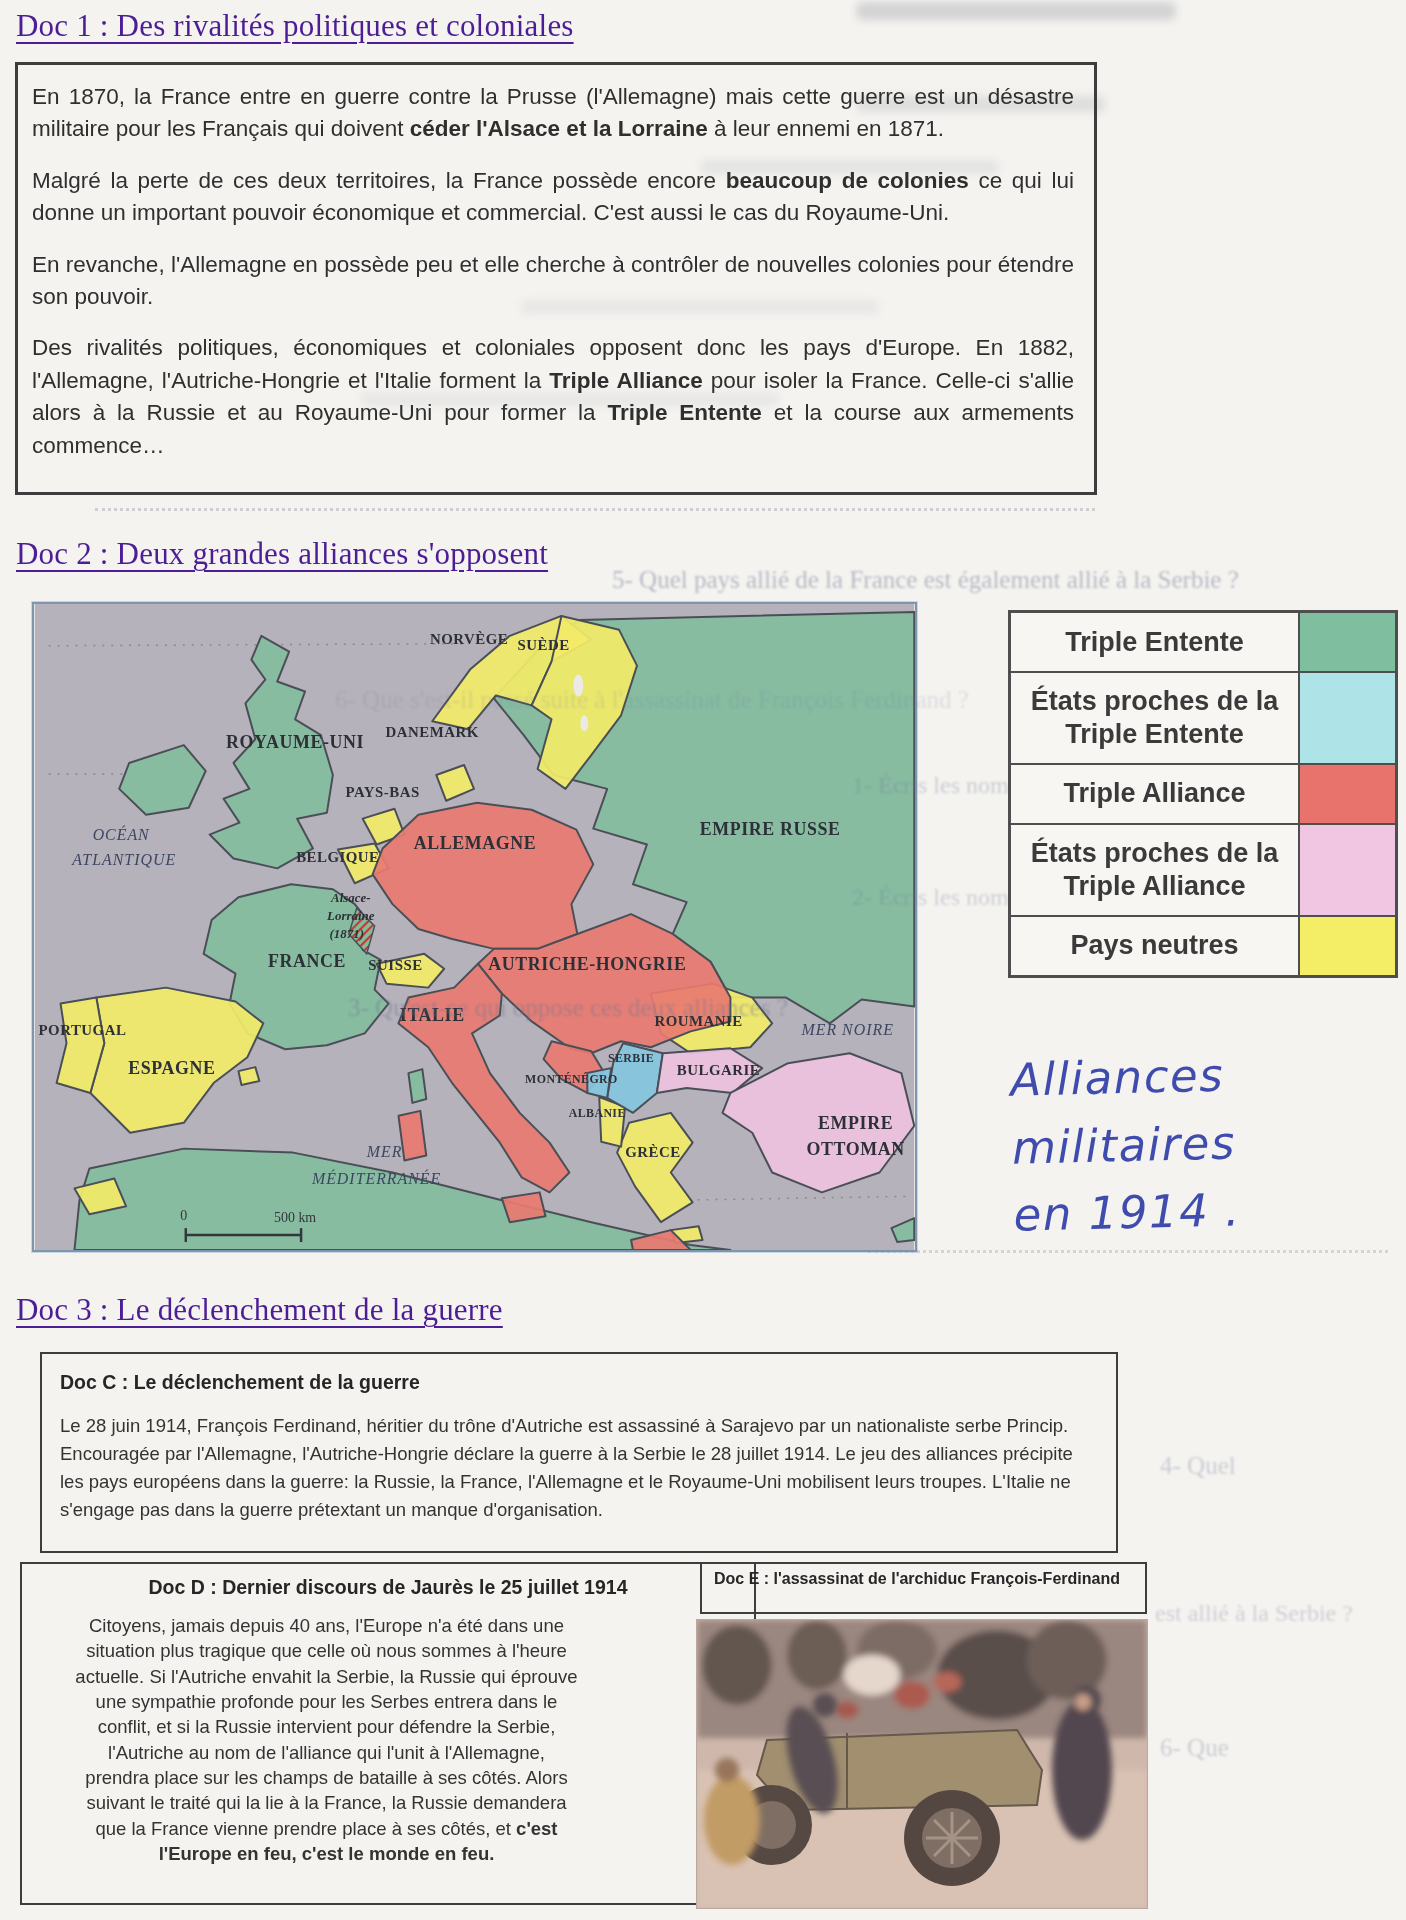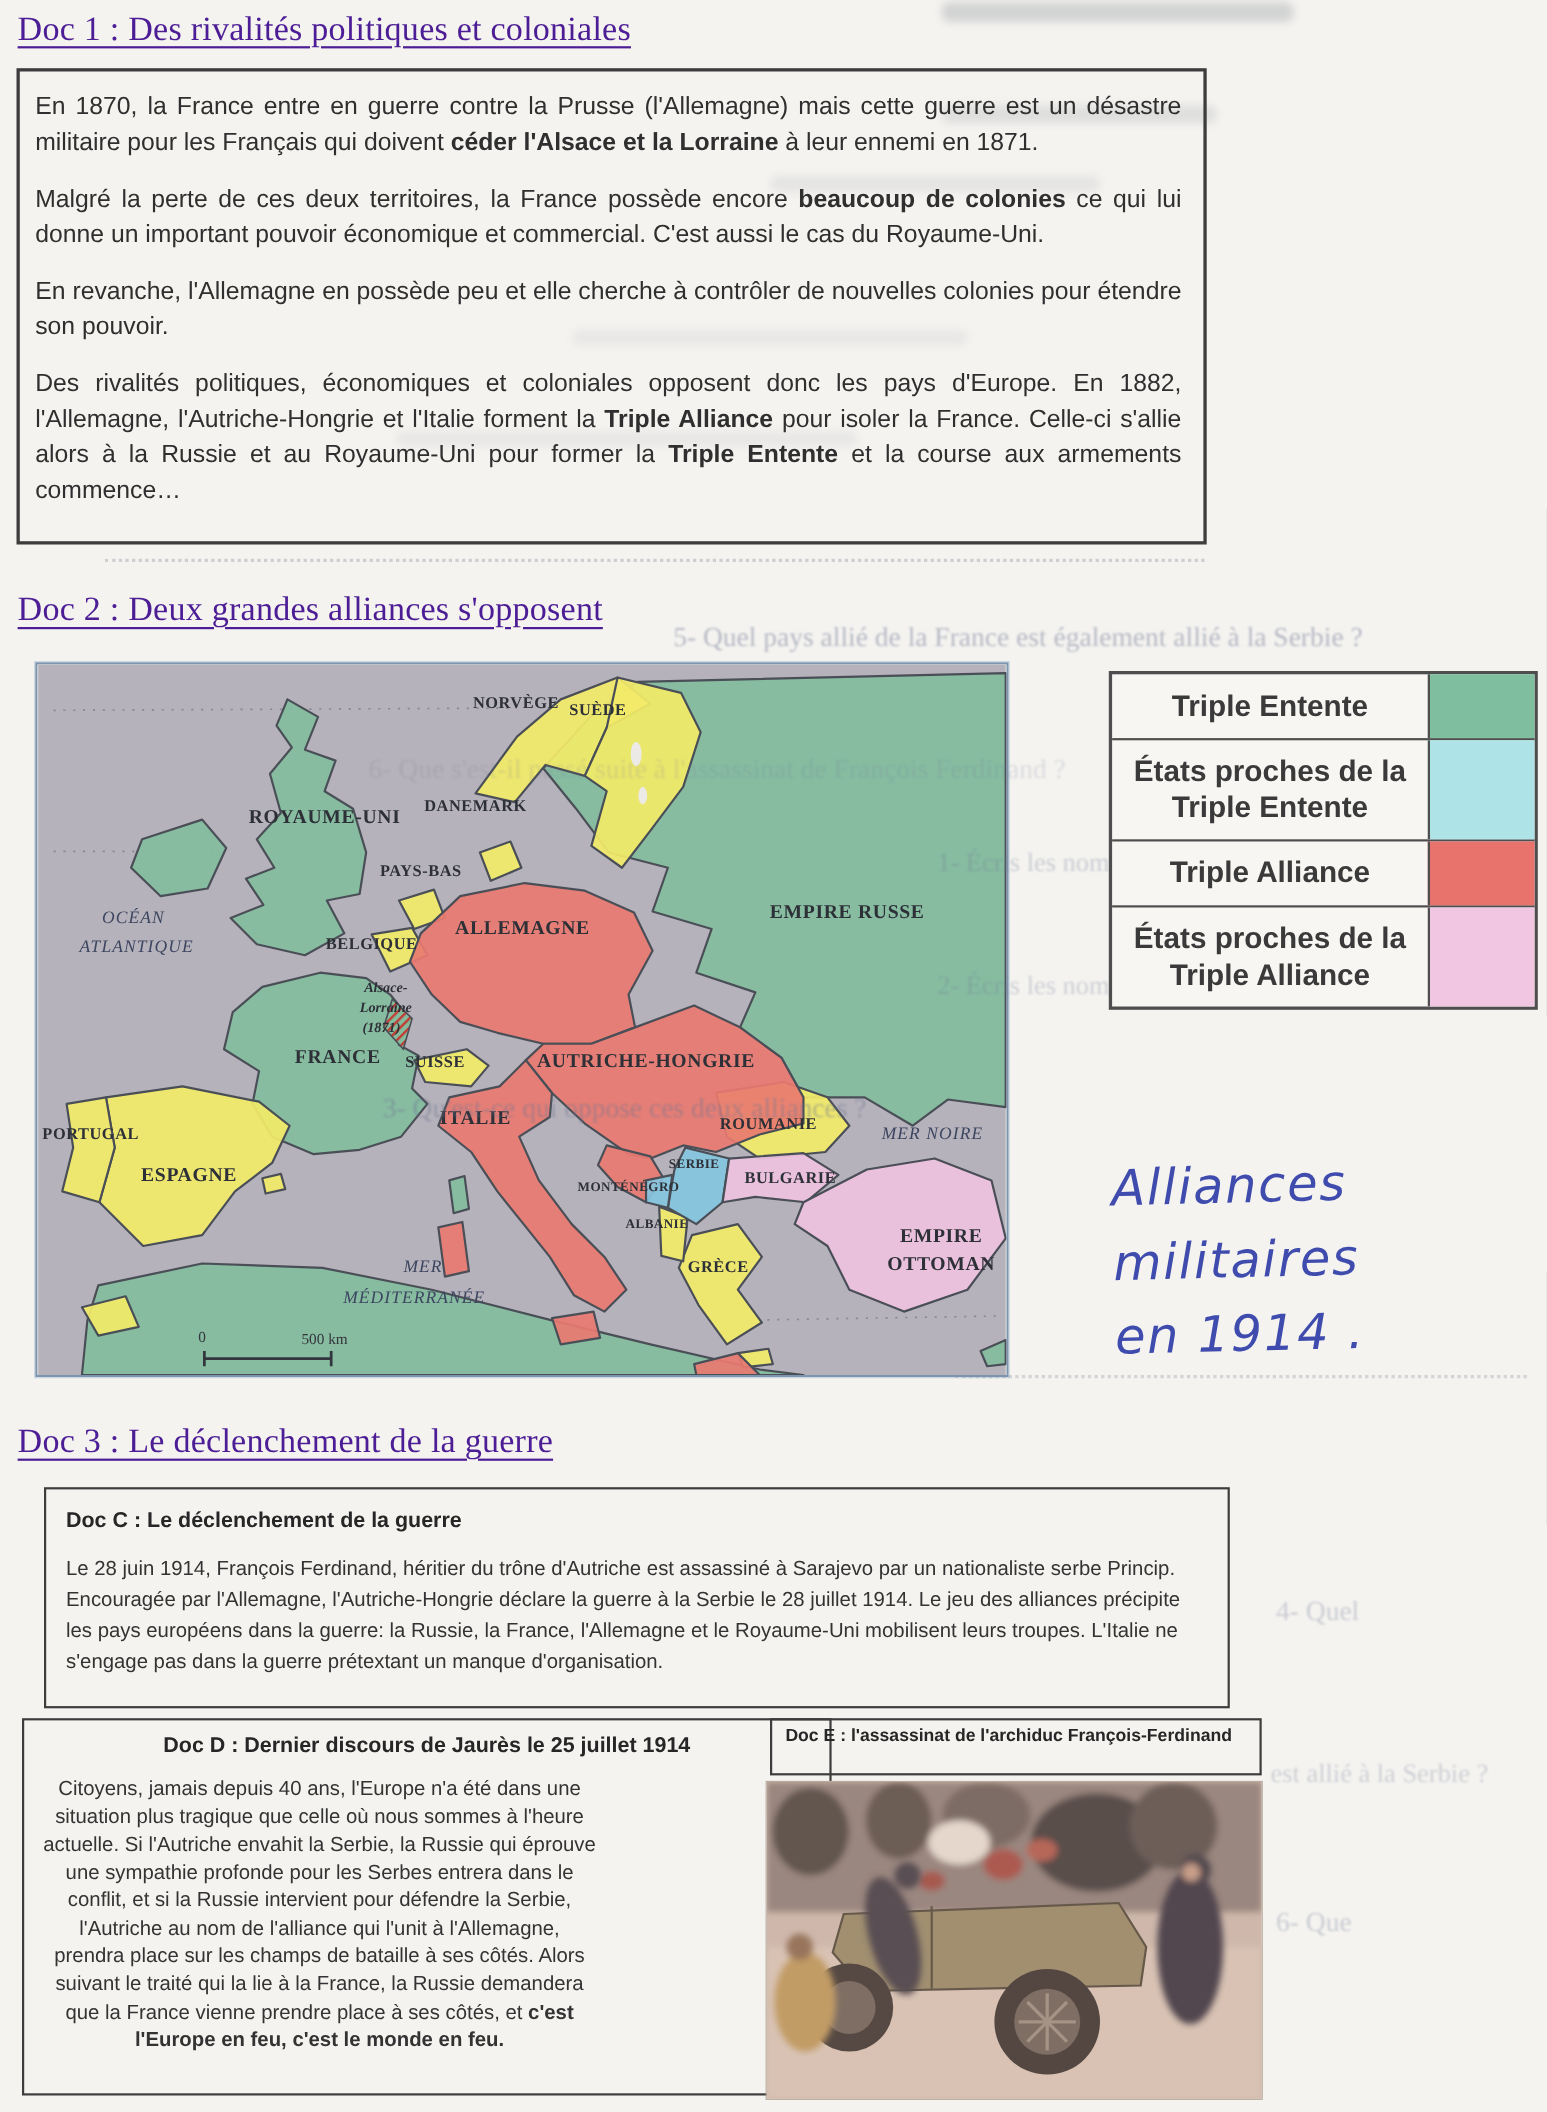--- a/index.html
+++ b/index.html
@@ -33,21 +33,21 @@
         justify-content:center;text-align:center;font-weight:bold;font-size:27px;line-height:1.22;color:#3a3a3a;}
   .legend-swatch{flex:1;border-left:2px solid #4e4e4e;}
   
   #handwriting{position:absolute;left:1012px;top:1042px;z-index:3;color:#3f4cae;
         font-family:"DejaVu Sans",sans-serif;font-style:italic;font-size:45px;letter-spacing:1.5px;
         line-height:1.5;transform:rotate(-1.4deg);}
   
   .small-title{font-weight:bold;font-size:19.5px;color:#262626;margin:2px 0 14px 0;}
   #docC-box{left:40px;top:1352px;width:1078px;height:201px;padding:12px 18px;font-size:18.5px;line-height:1.52;color:#333;}
   #docD-box{left:20px;top:1562px;width:736px;height:343px;padding:10px 16px;font-size:18.5px;color:#333;}
-  #docD-box .body{width:505px;line-height:1.37;}
+  #docD-box .body{width:505px;line-height:1.37;margin-left:36px;}
   #docE-box{left:700px;top:1562px;width:447px;height:52px;padding:5px 12px;}
   #docE-box .small-title{font-size:16px;line-height:1.22;margin:0;}
   #docE-image{position:absolute;left:697px;top:1620px;width:450px;height:288px;z-index:3;
         outline:1px solid #b9a99c;}
   
   #artifacts{position:absolute;inset:0;z-index:2;pointer-events:none;}
   .frag{position:absolute;font-family:"Liberation Serif",serif;color:#6d7590;filter:blur(1.1px);white-space:nowrap;}
   .streak{position:absolute;background:#5d6370;border-radius:7px;filter:blur(4px);}
   .dots{position:absolute;border-top:3px dotted #8a8fa0;height:0;}
 </style>
@@ -177,20 +177,24 @@
           <div class="legend-swatch" style="background: rgb(174, 228, 232);"></div>
         </div>
         <div class="legend-row">
           <div class="legend-label">Triple Alliance</div>
           <div class="legend-swatch" style="background: rgb(232, 115, 108);"></div>
         </div>
         <div class="legend-row">
           <div class="legend-label">États proches de la Triple Alliance</div>
           <div class="legend-swatch" style="background: rgb(240, 198, 226);"></div>
         </div>
+        <div class="legend-row">
+          <div class="legend-label">Pays neutres</div>
+          <div class="legend-swatch" style="background: rgb(244, 238, 103);"></div>
+        </div>
       </div>
   </div>
 
   <div id="handwriting" style="color: rgb(63, 76, 174);">
     <div>Alliances militaires</div>
     <div>en 1914 .</div>
   </div>
 
   <div class="doc-heading" style="left:16px;top:1292px;">Doc 3 : Le déclenchement de la guerre</div>
 

